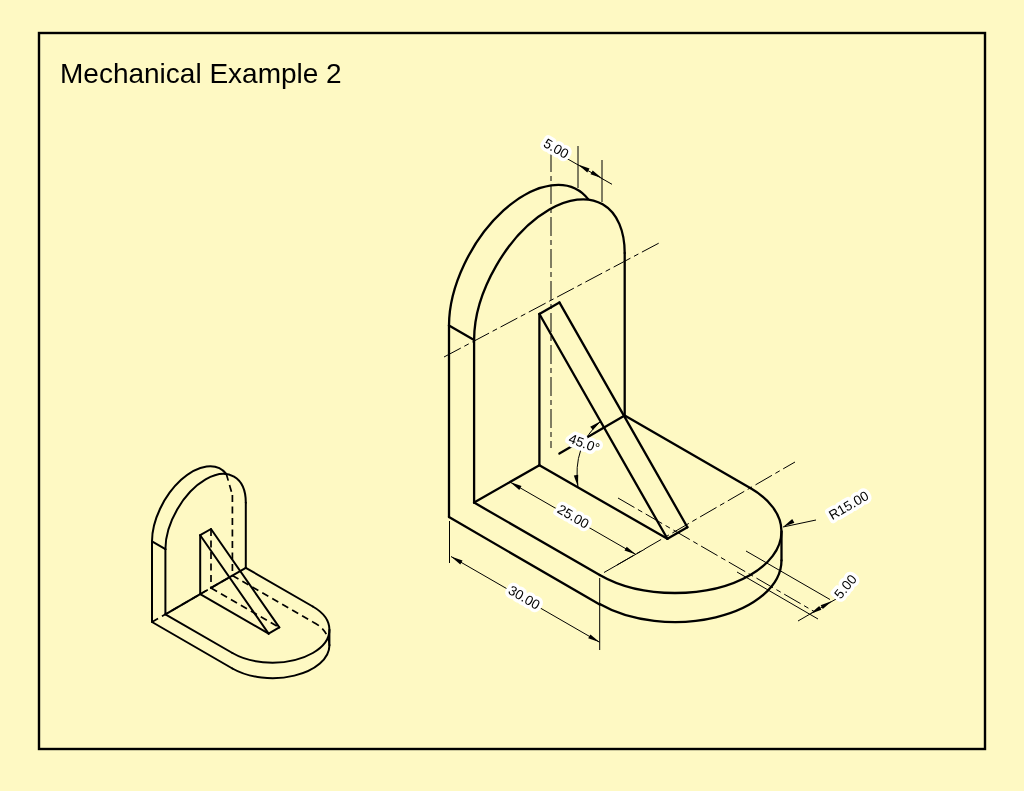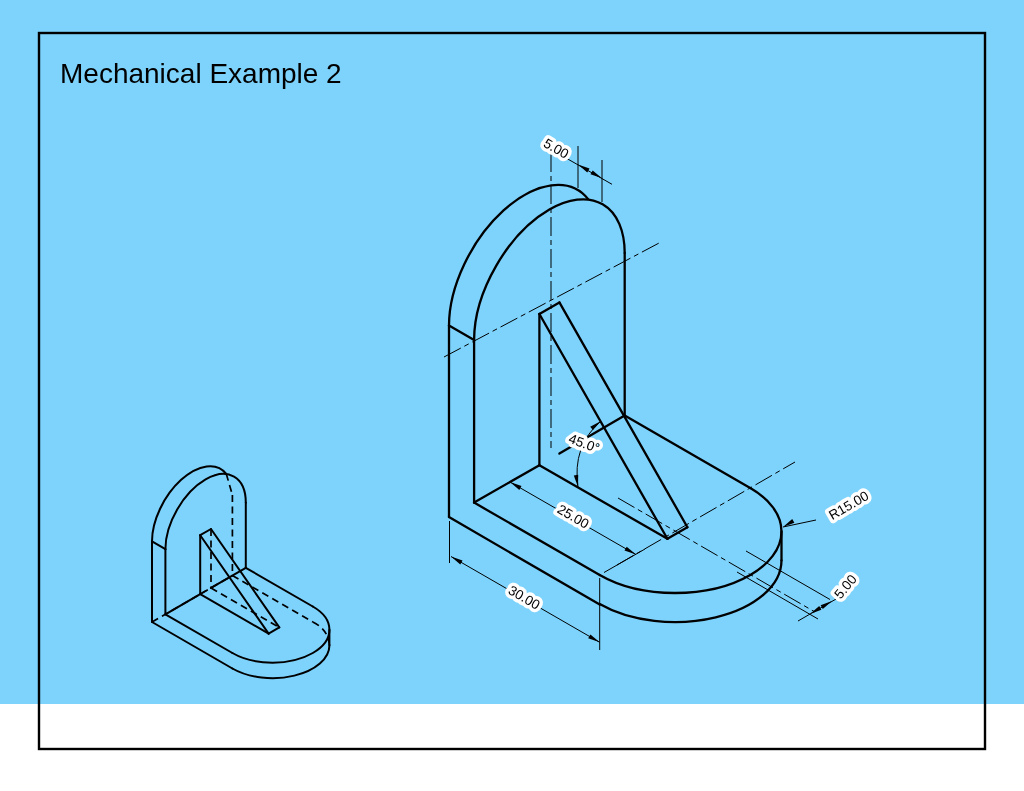--- a/index.html
+++ b/index.html
@@ -7,22 +7,22 @@
     padding: 0;
     background: #ffffff;
     width: 1024px;
     height: 791px;
     overflow: hidden;
     font-family: "Liberation Sans", sans-serif;
   }
   .sheet {
     position: relative;
     width: 1024px;
-    height: 704px;
-    background: #7dd3fc;
+    height: 791px;
+    background: #fef9c3;
     text-align: right;
   }
   svg { display: block; }
   .outline      { stroke: #000; stroke-width: 2.3; fill: none; stroke-linecap: round; stroke-linejoin: round; }
   .outline-sm   { stroke: #000; stroke-width: 2.0; fill: none; stroke-linecap: round; stroke-linejoin: round; }
   .hidden-sm    { stroke: #000; stroke-width: 1.7; fill: none; stroke-dasharray: 7 4.5; stroke-linecap: butt; }
   .thin         { stroke: #000; stroke-width: 1;   fill: none; }
   .centerline   { stroke: #000; stroke-width: 1;   fill: none; stroke-dasharray: 19 4 5 4; }
   .arrowhead    { fill: #000; stroke: none; }
   .dim-text {

